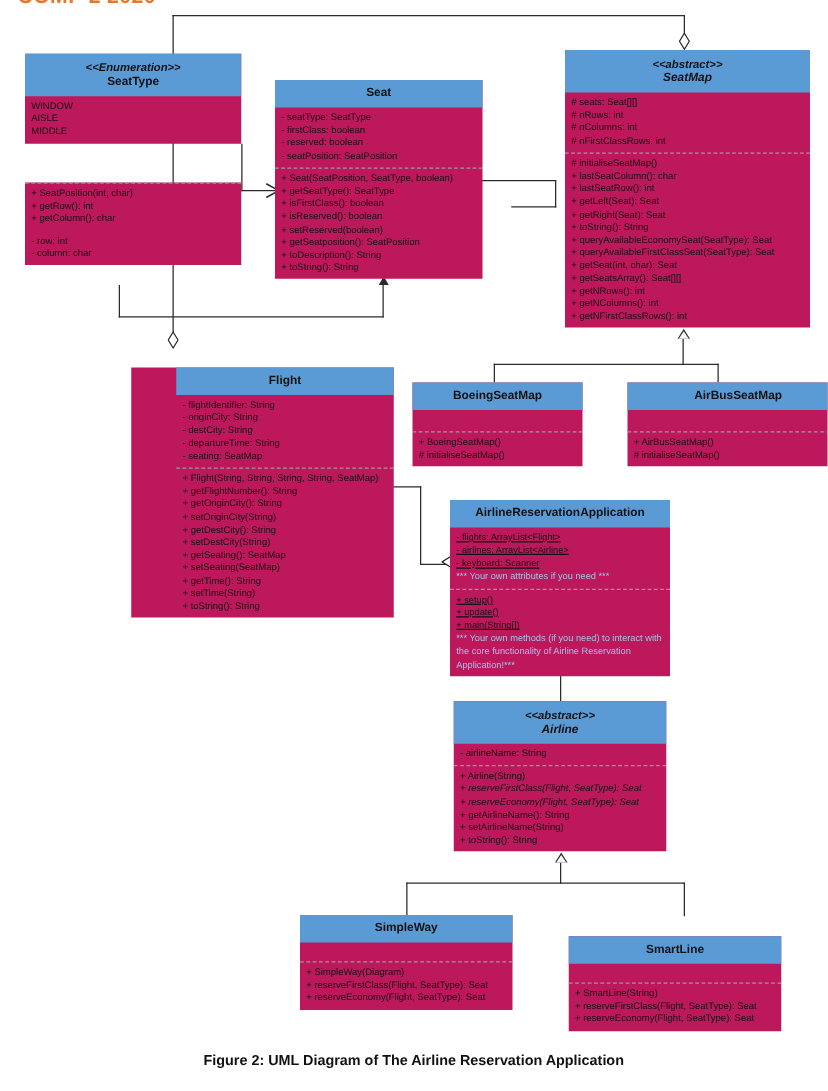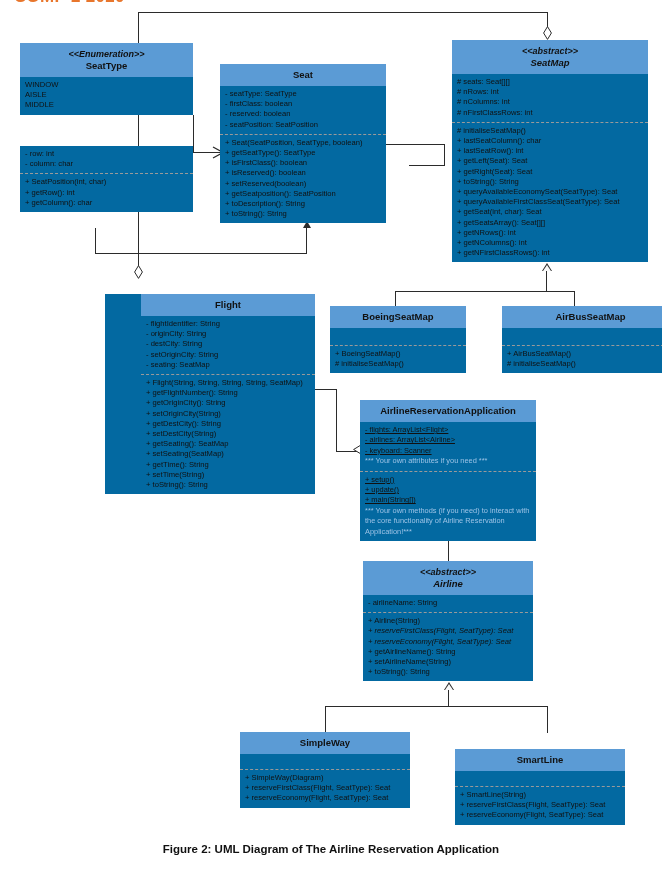--- a/index.html
+++ b/index.html
@@ -15,21 +15,21 @@
   #canvas{position:absolute;left:0;top:0;width:662px;height:873px;}
   
   .top-heading{
     position:absolute;left:14px;top:-13px;
     font-size:17px;font-weight:bold;color:#E8762C;
     letter-spacing:.3px;white-space:nowrap;
   }
   
   .umlbox{
     position:absolute;
-    background:#0369a1;
+    background:#be185d;
     box-sizing:border-box;
     z-index:3;
   }
   .umlbox .hdr{
     background:#5B9BD5;
     color:#111;
     text-align:center;
     font-weight:bold;
     font-size:9.5px;
     padding:5px 2px 5px 2px;
@@ -154,28 +154,28 @@
       <span class="name">SeatType</span>
     </div>
     <div class="sec">
         <div>WINDOW</div>
         <div>AISLE</div>
         <div>MIDDLE</div>
       </div>
   </div>
 
   <div class="umlbox" style="left:20px;top:146px;width:173px;">
-    <div class="sec">
-        <div>- row: int</div>
-        <div>- column: char</div>
-      </div>
     <div class="sec divider">
         <div>+ SeatPosition(int, char)</div>
         <div>+ getRow(): int</div>
         <div>+ getColumn(): char</div>
+      </div>
+    <div class="sec">
+        <div>- row: int</div>
+        <div>- column: char</div>
       </div>
   </div>
 
   <div class="umlbox" style="left:220px;top:64px;width:166px;">
     <div class="hdr">
       <span class="name">Seat</span>
     </div>
     <div class="sec">
         <div>- seatType: SeatType</div>
         <div>- firstClass: boolean</div>
@@ -223,21 +223,21 @@
   </div>
 
   <div class="umlbox" style="left:105px;top:294px;width:210px;padding-left:36px;">
     <div class="hdr">
       <span class="name">Flight</span>
     </div>
     <div class="sec">
         <div>- flightIdentifier: String</div>
         <div>- originCity: String</div>
         <div>- destCity: String</div>
-        <div>- setOriginCity: String</div>
+        <div>- departureTime: String</div>
         <div>- seating: SeatMap</div>
       </div>
     <div class="sec divider">
         <div>+ Flight(String, String, String, String, SeatMap)</div>
         <div>+ getFlightNumber(): String</div>
         <div>+ getOriginCity(): String</div>
         <div>+ setOriginCity(String)</div>
         <div>+ getDestCity(): String</div>
         <div>+ setDestCity(String)</div>
         <div>+ getSeating(): SeatMap</div>

